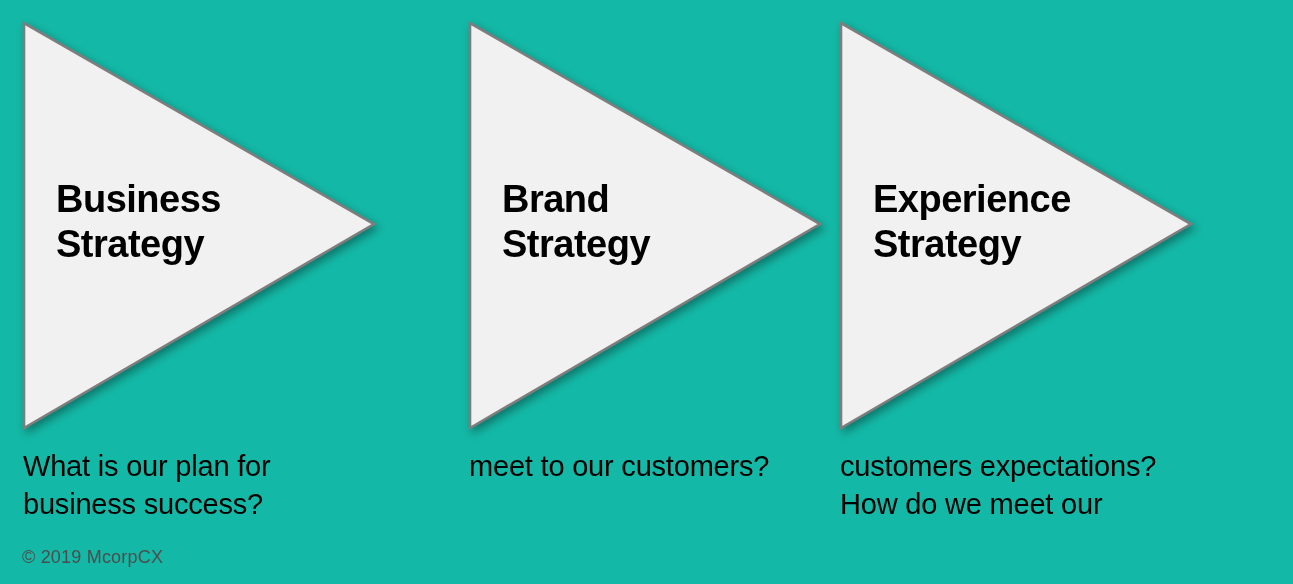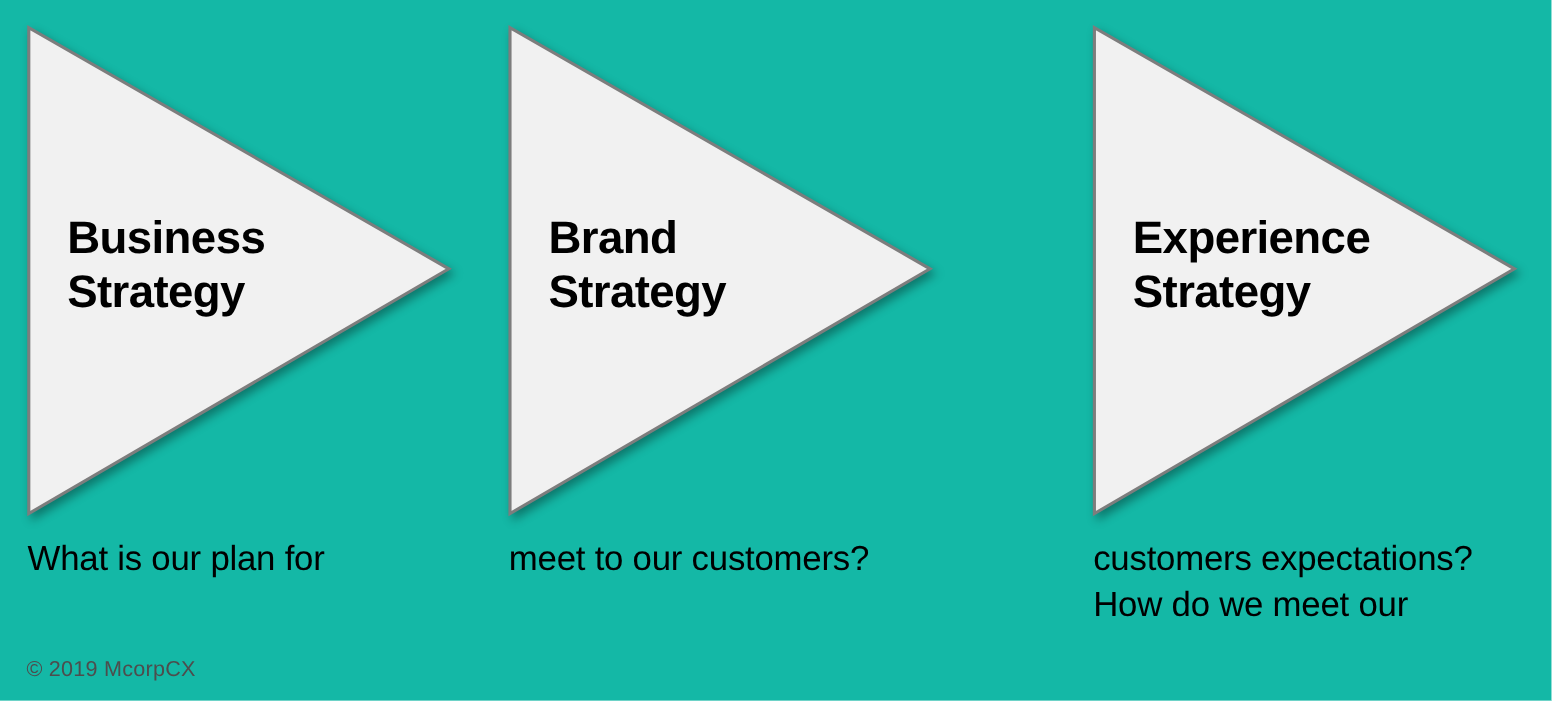--- a/index.html
+++ b/index.html
@@ -13,22 +13,22 @@
     height: 584px;
     background: #14b8a6;
     overflow: hidden;
   }
   .panel {
     position: absolute;
     top: 21px;
     width: 372px;
   }
   .panel-1 { left: 22px; }
-  .panel-2 { left: 423px; }
-  .panel-3 { left: 910px; }
+  .panel-2 { left: 468px; }
+  .panel-3 { left: 839px; }
   .triangle-wrap {
     position: relative;
     width: 372px;
     height: 410px;
   }
   .triangle-wrap svg {
     display: block;
     overflow: visible;
   }
   .triangle-shape {
@@ -75,20 +75,21 @@
       <svg width="372" height="410" viewBox="0 0 372 410">
         <polygon class="triangle-shape" points="2,2 2,407 352,203" fill="#f1f1f1" stroke="#7d7d7d" stroke-width="2.6" stroke-linejoin="miter"></polygon>
       </svg>
       <div class="triangle-label">
         <div>Business</div>
         <div>Strategy</div>
       </div>
     </div>
     <div class="question">
       <div>What is our plan for</div>
+      <div>business success?</div>
     </div>
   </div>
 
   <div class="panel panel-2">
     <div class="triangle-wrap">
       <svg width="372" height="410" viewBox="0 0 372 410">
         <polygon class="triangle-shape" points="2,2 2,407 352,203" fill="#f1f1f1" stroke="#7d7d7d" stroke-width="2.6" stroke-linejoin="miter"></polygon>
       </svg>
       <div class="triangle-label">
         <div>Brand</div>

